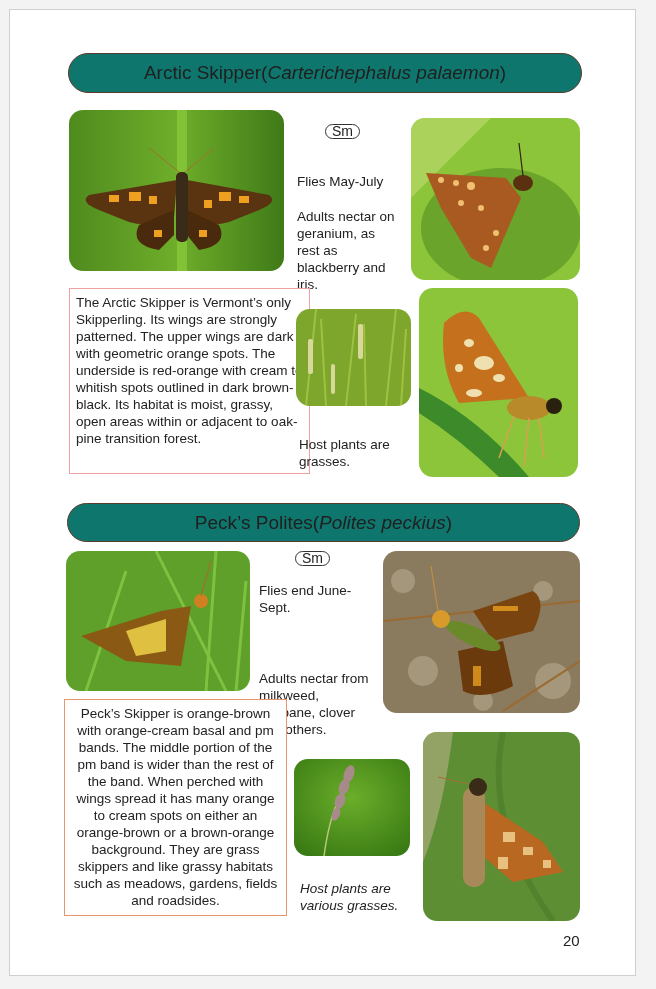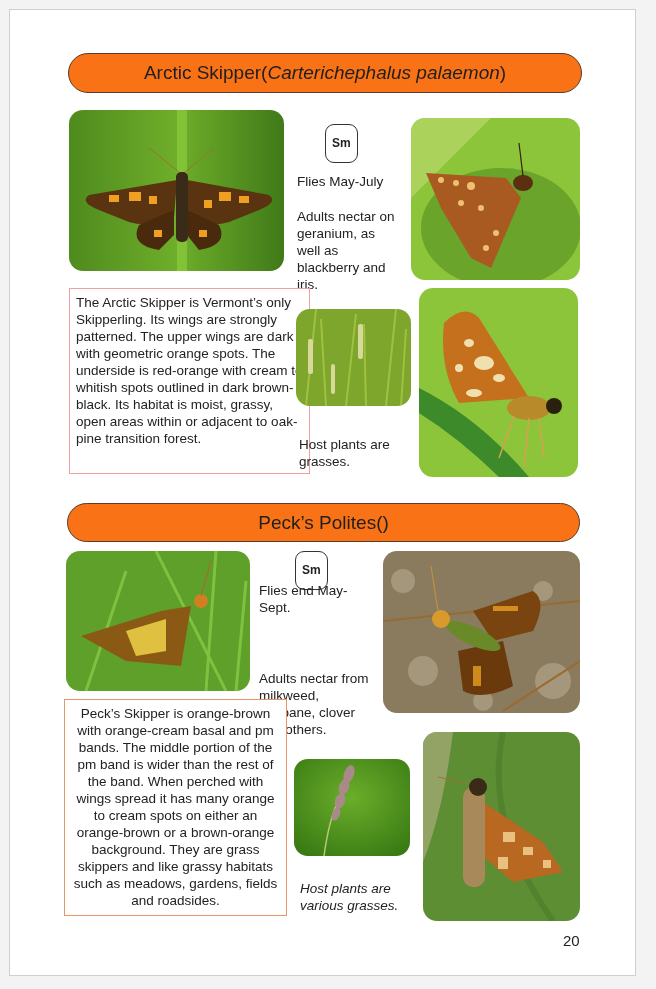--- a/index.html
+++ b/index.html
@@ -5,35 +5,35 @@
   html, body { margin:0; padding:0; }
   body {
     width:656px; height:989px; background:#f3f3f3; position:relative; overflow:hidden;
     font-family:"Liberation Sans", sans-serif; color:#222;
   }
   .page {
     position:absolute; left:9px; top:9px; width:627px; height:967px;
     background:#fff; border:1px solid #cfcfcf; box-sizing:border-box;
   }
   .title-bar {
-    position:absolute; background:#f97316; border:1px solid #5a3a2a;
+    position:absolute; background:#0f766e; border:1px solid #5a3a2a;
     border-radius:20px; display:flex; align-items:center; justify-content:center;
     font-size:19px; color:#1f1f1f; box-sizing:border-box;
   }
   .title-bar i { font-style:italic; }
   .photo { position:absolute; border-radius:14px; overflow:hidden; }
   .txt { position:absolute; font-size:13.5px; line-height:17px; color:#222;margin-top:8px; }
   .desc {
     position:absolute; border:1px solid #f0a0a0; box-sizing:border-box;
     padding:5px 6px; font-size:13.5px; line-height:17px; color:#222; background:#fff;
   }
   .desc.orange { border-color:#e8956a;text-align:center; }
   .badge {
     position:absolute; border:1px solid #333; border-radius:9px;
-    font-size:12px; line-height:13px; padding:12px 6px; color:#222;font-weight:bold;
+    font-size:14px; line-height:13px; padding:0 6px; color:#222;
   }
   .pagenum { position:absolute; font-size:15px; color:#222; }
   svg { display:block; }
 </style>
 </head>
 <body>
 
 <div class="page">
 
   <div class="title-bar" style="left:58px; top:43px; width:514px; height:40px;">
@@ -70,21 +70,21 @@
       </g>
       <rect x="107" y="62" width="12" height="70" rx="5" fill="#3a2a18"></rect>
       <line x1="110" y1="62" x2="80" y2="38" stroke="#a07030" stroke-width="1"></line>
       <line x1="116" y1="62" x2="145" y2="38" stroke="#a07030" stroke-width="1"></line>
     </svg>
   </div>
 
   <div class="badge" style="left:315px; top:114px;">Sm</div>
 
   <div class="txt" style="left:287px; top:155px; width:110px;">Flies May-July</div>
-  <div class="txt" style="left:287px; top:190px; width:100px;">Adults nectar on geranium, as well as blackberry and iris.</div>
+  <div class="txt" style="left:287px; top:190px; width:100px;">Adults nectar on geranium, as rest as blackberry and iris.</div>
 
   <div class="photo" style="left:401px; top:108px; width:169px; height:162px;">
     <svg width="169" height="162" viewBox="0 0 169 162">
       <rect width="169" height="162" fill="#8cc43a"></rect>
       <path d="M0 0 L80 0 L0 80 Z" fill="#b8d86a" opacity="0.7"></path>
       <ellipse cx="90" cy="110" rx="80" ry="60" fill="#6aa42a"></ellipse>
       <path d="M15 55 L95 60 L110 80 L80 150 L60 140 L30 90 Z" fill="#a85a20"></path>
       <g fill="#f0c070">
         <circle cx="30" cy="62" r="3"></circle>
           <circle cx="45" cy="65" r="3"></circle>
@@ -140,20 +140,21 @@
         <line x1="95" y1="128" x2="80" y2="170"></line>
           <line x1="110" y1="130" x2="105" y2="178"></line>
         <line x1="120" y1="130" x2="125" y2="170"></line>
       </g>
     </svg>
   </div>
 
   <div class="title-bar" style="left:57px; top:493px; width:513px; height:39px;">
     <span>Peck’s Polites</span>
       <span> (</span>
+      <i>Polites peckius</i>
       <span>)</span>
   </div>
 
   <div class="photo" style="left:56px; top:541px; width:184px; height:140px;">
     <svg width="184" height="140" viewBox="0 0 184 140">
       <rect width="184" height="140" fill="#5ea02a"></rect>
       <g stroke="#8cd04a" stroke-width="3" opacity="0.7">
         <line x1="90" y1="0" x2="160" y2="140"></line>
           <line x1="20" y1="140" x2="60" y2="20"></line>
         <line x1="140" y1="140" x2="150" y2="0"></line>
@@ -161,21 +162,21 @@
       </g>
       <path d="M15 85 L95 60 L125 55 L115 115 L60 110 Z" fill="#8a5a14"></path>
       <path d="M60 80 L100 68 L100 100 L70 105 Z" fill="#e0c040"></path>
       <circle cx="135" cy="50" r="7" fill="#d08020"></circle>
       <line x1="135" y1="45" x2="145" y2="10" stroke="#a07030" stroke-width="1.2"></line>
     </svg>
   </div>
 
   <div class="badge" style="left:285px; top:541px;">Sm</div>
 
-  <div class="txt" style="left:249px; top:564px; width:105px;">Flies end May-Sept.</div>
+  <div class="txt" style="left:249px; top:564px; width:105px;">Flies end June-Sept.</div>
   <div class="txt" style="left:249px; top:652px; width:110px;">Adults nectar from milkweed, dogbane, clover and others.</div>
 
   <div class="photo" style="left:373px; top:541px; width:197px; height:162px;">
     <svg width="197" height="162" viewBox="0 0 197 162">
       <rect width="197" height="162" fill="#8a7a5e"></rect>
       <g fill="#b0a488" opacity="0.7">
         <circle cx="20" cy="30" r="12"></circle>
           <circle cx="170" cy="130" r="18"></circle>
           <circle cx="40" cy="120" r="15"></circle>
         <circle cx="160" cy="40" r="10"></circle>

